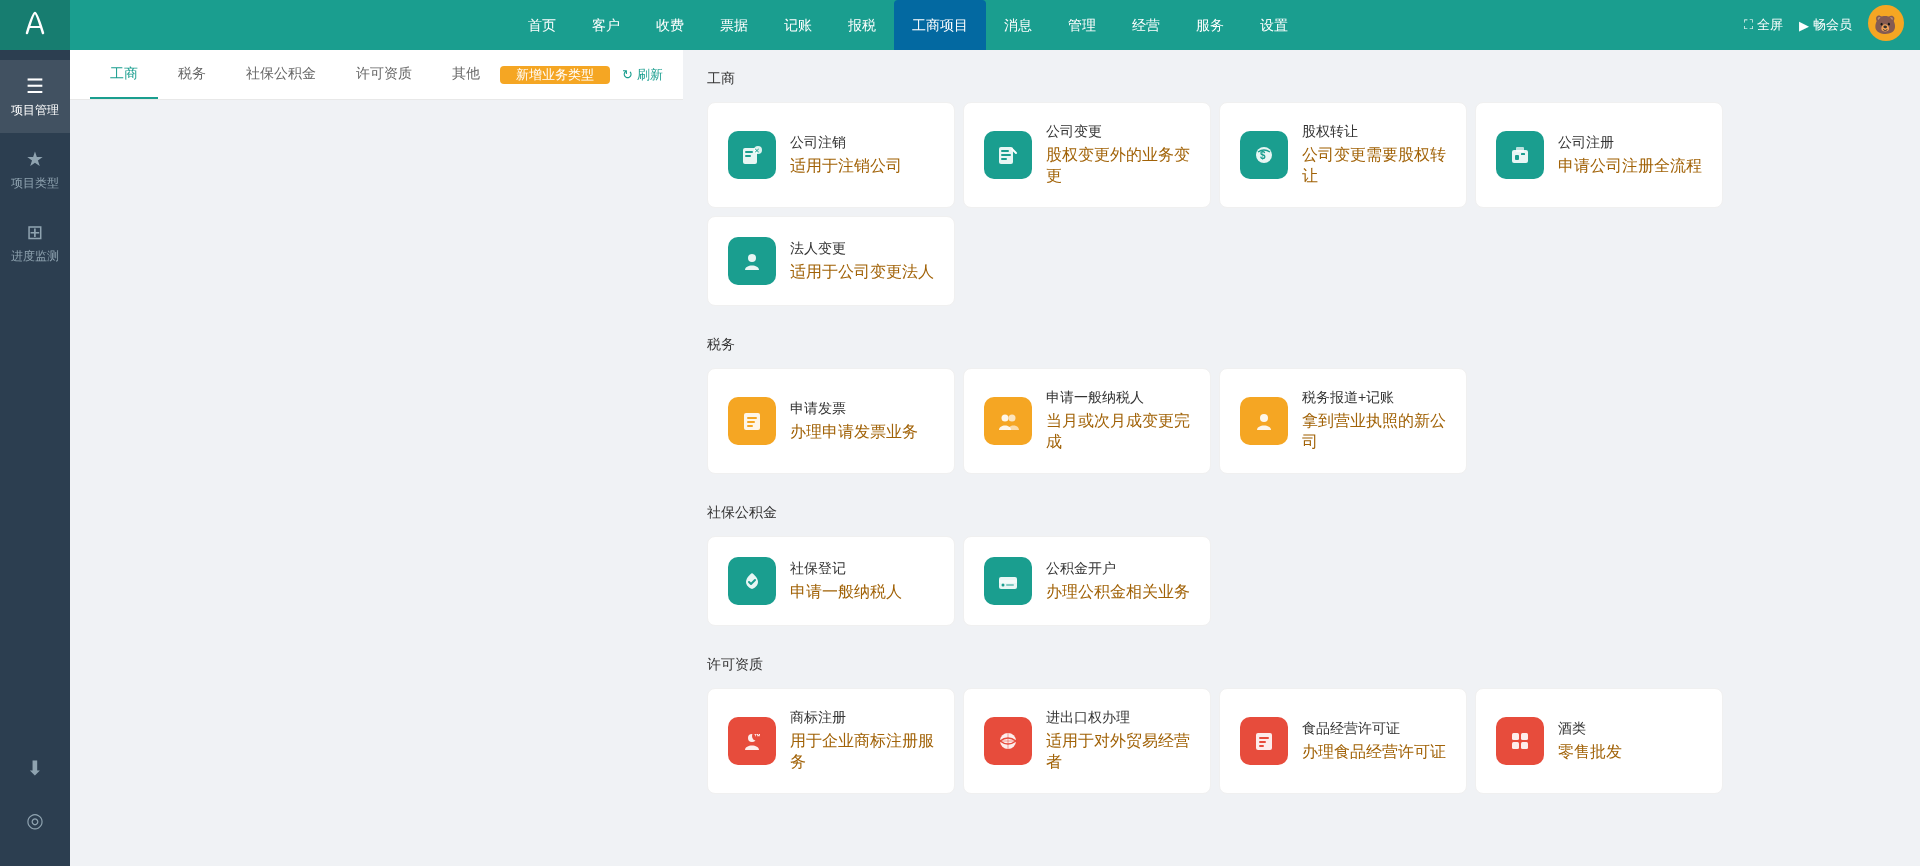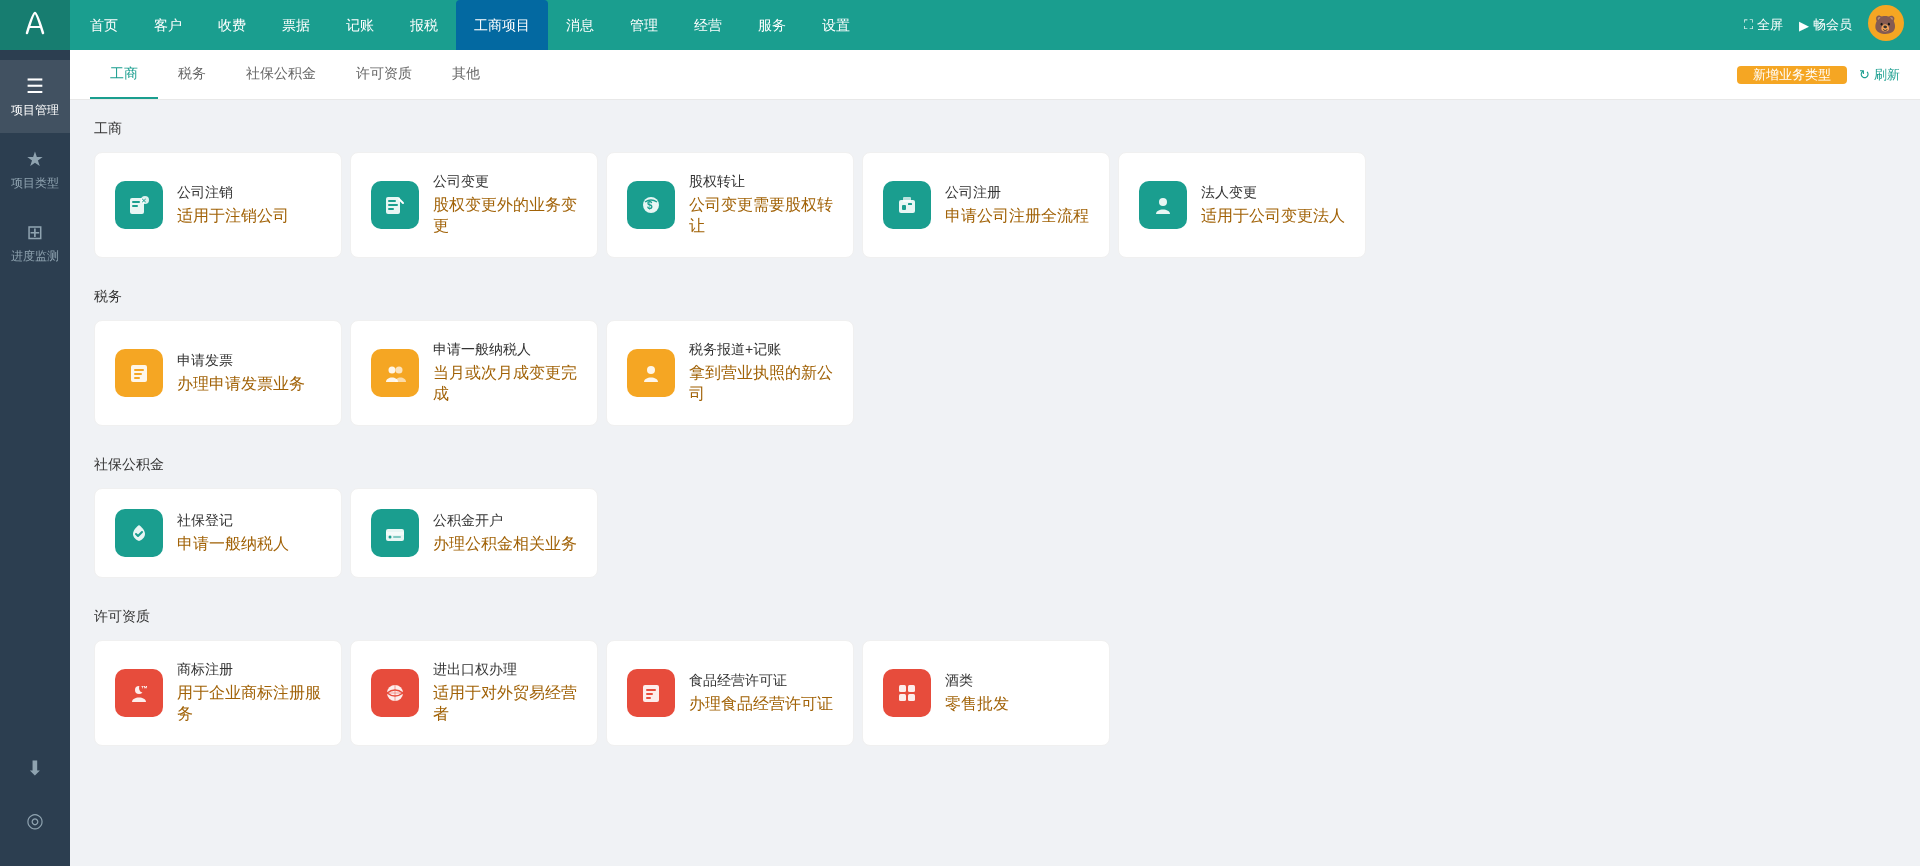--- a/index.html
+++ b/index.html
@@ -25,20 +25,21 @@
     }
     .logo-icon {
       width: 32px;
       height: 32px;
     }
     .nav-items {
       display: flex;
       align-items: center;
       flex: 1;
       padding-left: 2px;
+      justify-content: center;
     }
     .nav-item {
       color: #fff;
       font-size: 14px;
       padding: 0 18px;
       height: 50px;
       line-height: 50px;
       cursor: pointer;
       white-space: nowrap;
     }
@@ -101,21 +102,21 @@
       flex-direction: column;
       align-items: center;
       gap: 0;
       padding-bottom: 20px;
     }
 
     
     .content-area {
       flex: 1;
       display: flex;
-      flex-direction: column;
+      flex-direction: row;
       overflow: hidden;
       background: #f0f2f5;
     }
 
     
     .tab-bar {
       background: #fff;
       display: flex;
       align-items: center;
       padding: 0 20px;

